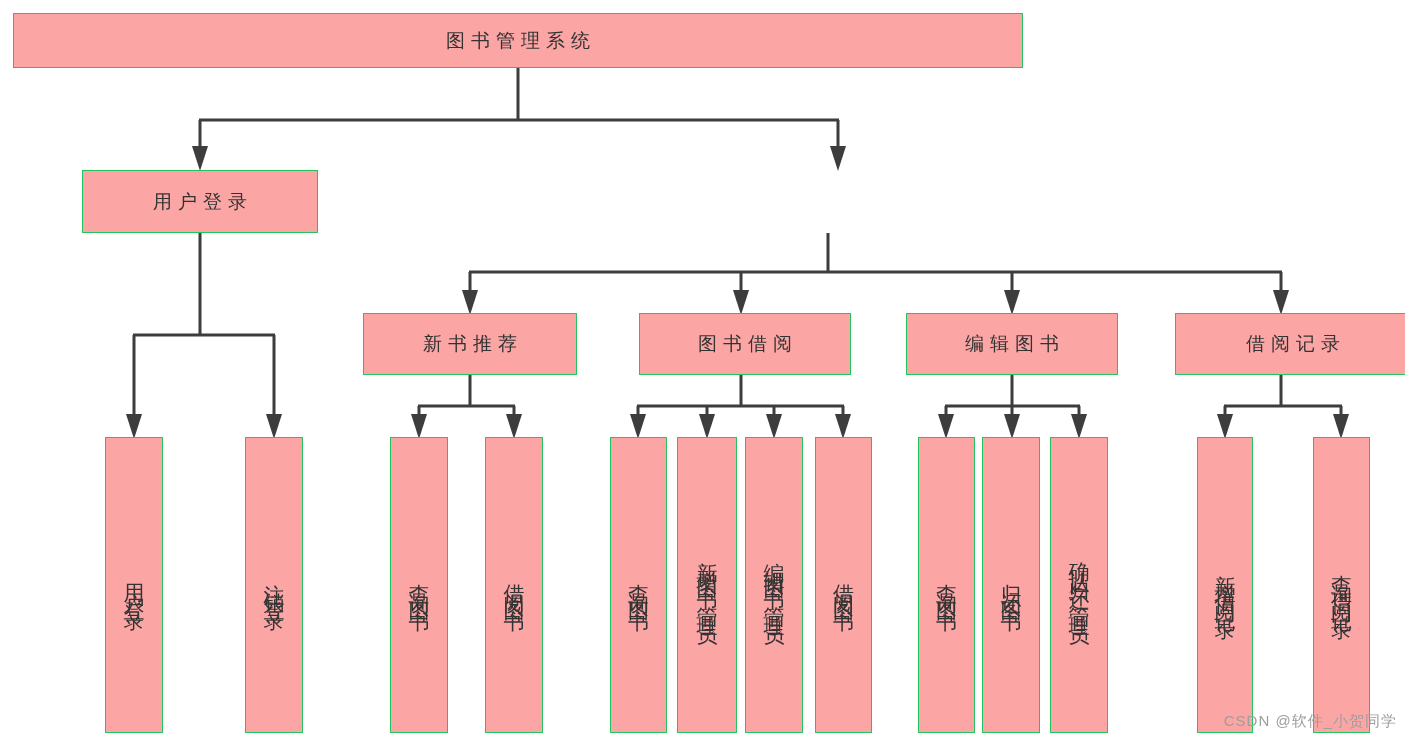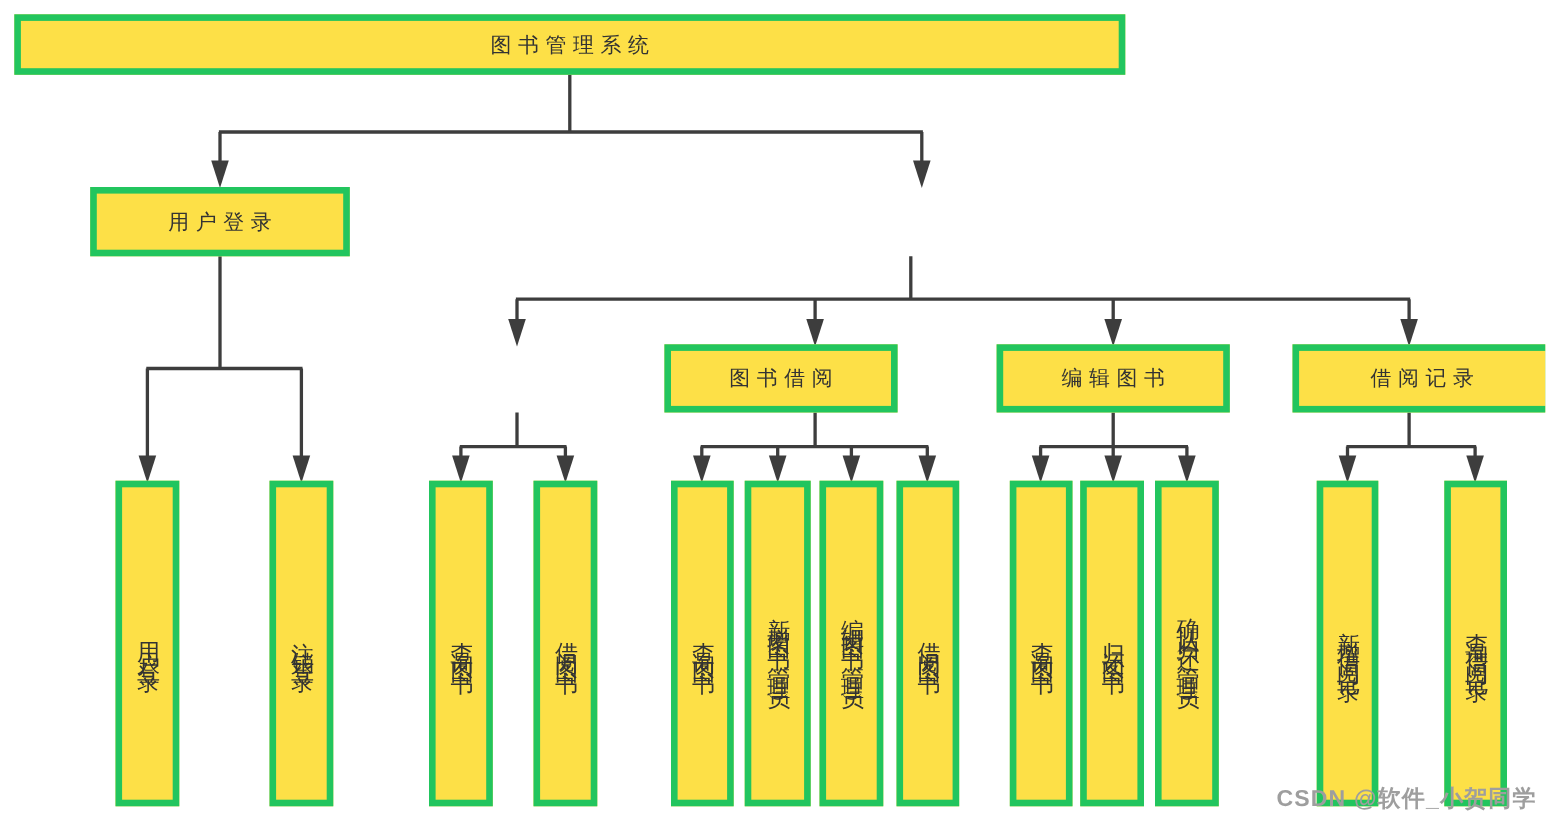--- a/index.html
+++ b/index.html
@@ -13,22 +13,22 @@
   }
   #wires {
     position: absolute;
     left: 0; top: 0;
     width: 1405px; height: 747px;
     z-index: 1;
   }
   .box {
     position: absolute;
     box-sizing: border-box;
-    border: 6px solid #22c55e;
-    background: #fde047;
+    border: 1px solid #22c55e;
+    background: #fca5a5;
     display: flex;
     align-items: center;
     justify-content: center;
     z-index: 2;
   }
   .hlabel {
     font-size: 19px;
     letter-spacing: 6px;
     padding-left: 6px; 
     color: #333333;
@@ -39,26 +39,25 @@
     text-orientation: mixed;
     font-size: 21px;
     letter-spacing: 9px;
     color: #333333;
     white-space: nowrap;
   }
   #watermark {
     position: absolute;
     right: 8px;
     top: 712px;
-    font-size: 21px;
+    font-size: 15px;
     letter-spacing: 1px;
     color: #9e9e9e;
     z-index: 5;
     white-space: nowrap;
-    font-weight: bold;
   }
 </style>
 </head>
 <body>
 
 <div id="canvas">
 
   <svg id="wires" viewBox="0 0 1405 747" xmlns="http://www.w3.org/2000/svg">
     <g stroke="#3d3d3d" stroke-width="3" fill="none">
 
@@ -100,21 +99,24 @@
   </svg>
 
   <div class="box" style="left:13px; top:13px; width:1010px; height:55px;">
     <span class="hlabel">图书管理系统</span>
   </div>
 
   <div class="box" style="left:82px; top:170px; width:236px; height:63px;">
     <span class="hlabel">用户登录</span>
   </div>
 
-  <div class="box" style="left:604px; top:313px; width:212px; height:62px;">
+  <div class="box" style="left:363px; top:313px; width:214px; height:62px;">
+    <span class="hlabel">新书推荐</span>
+  </div>
+  <div class="box" style="left:639px; top:313px; width:212px; height:62px;">
     <span class="hlabel">图书借阅</span>
   </div>
   <div class="box" style="left:906px; top:313px; width:212px; height:62px;">
     <span class="hlabel">编辑图书</span>
   </div>
   <div class="box" style="left:1175px; top:313px; width:236px; height:62px;">
     <span class="hlabel">借阅记录</span>
   </div>
 
   <div class="box" style="left:105px; top:437px; width:58px; height:296px;">

